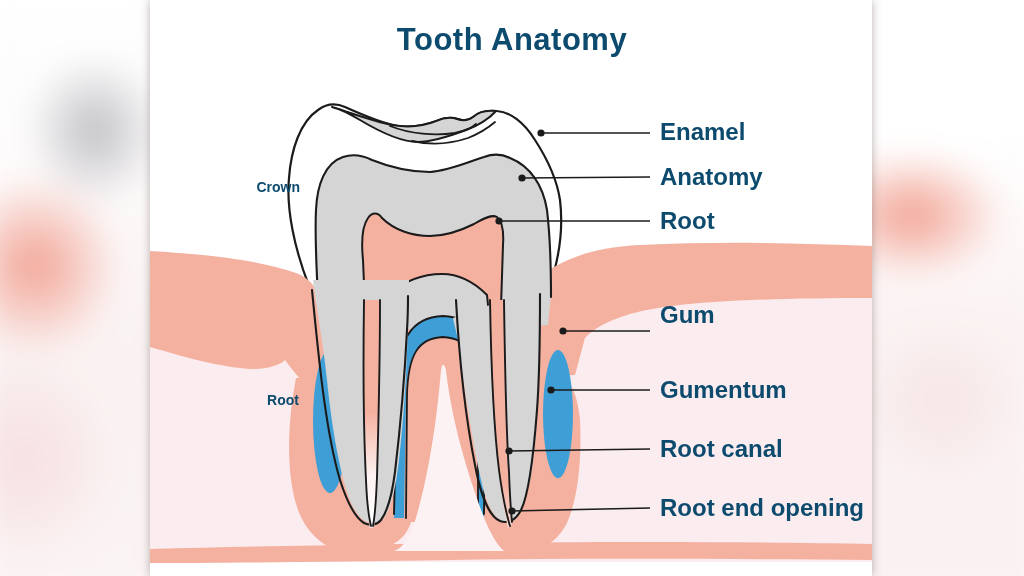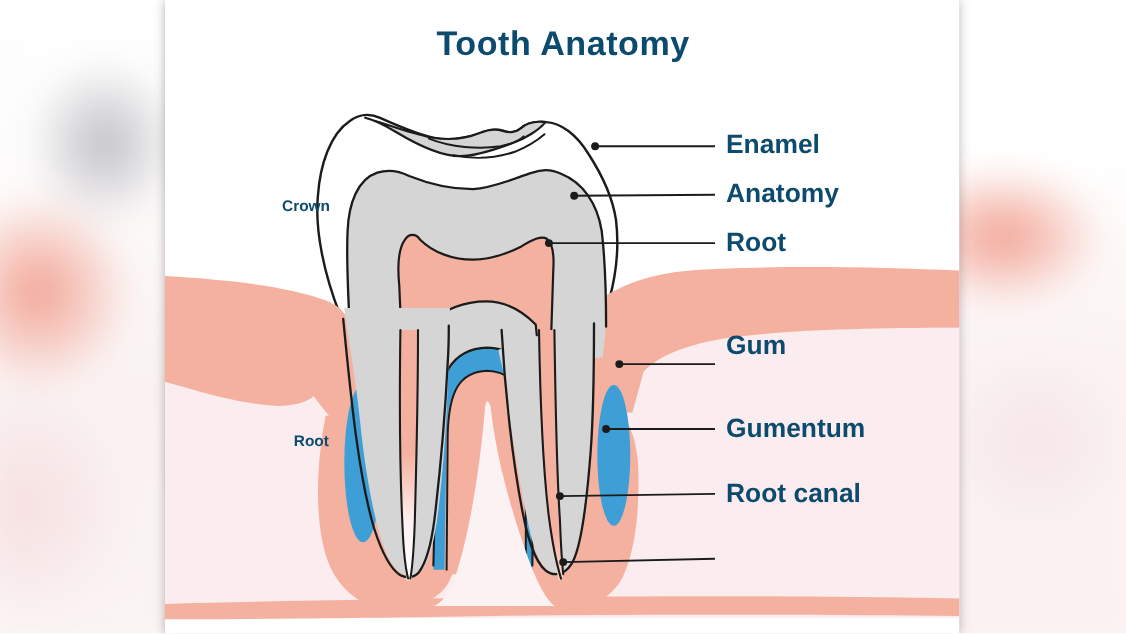--- a/index.html
+++ b/index.html
@@ -128,14 +128,15 @@
   <div class="t" id="title">Tooth Anatomy</div>
   <div class="t side-label" id="lbl-crown">Crown</div>
   <div class="t side-label" id="lbl-root">Root</div>
 
   <div class="t part-label" style="top:119px">Enamel</div>
   <div class="t part-label" style="top:164px">Anatomy</div>
   <div class="t part-label" style="top:208px">Root</div>
   <div class="t part-label" style="top:302px">Gum</div>
   <div class="t part-label" style="top:436px">Root canal</div>
   <div class="t part-label" style="top:377px">Gumentum</div>
+  <div class="t part-label" style="top:495px">Root end opening</div>
 
 </div>
 
 </body></html>

